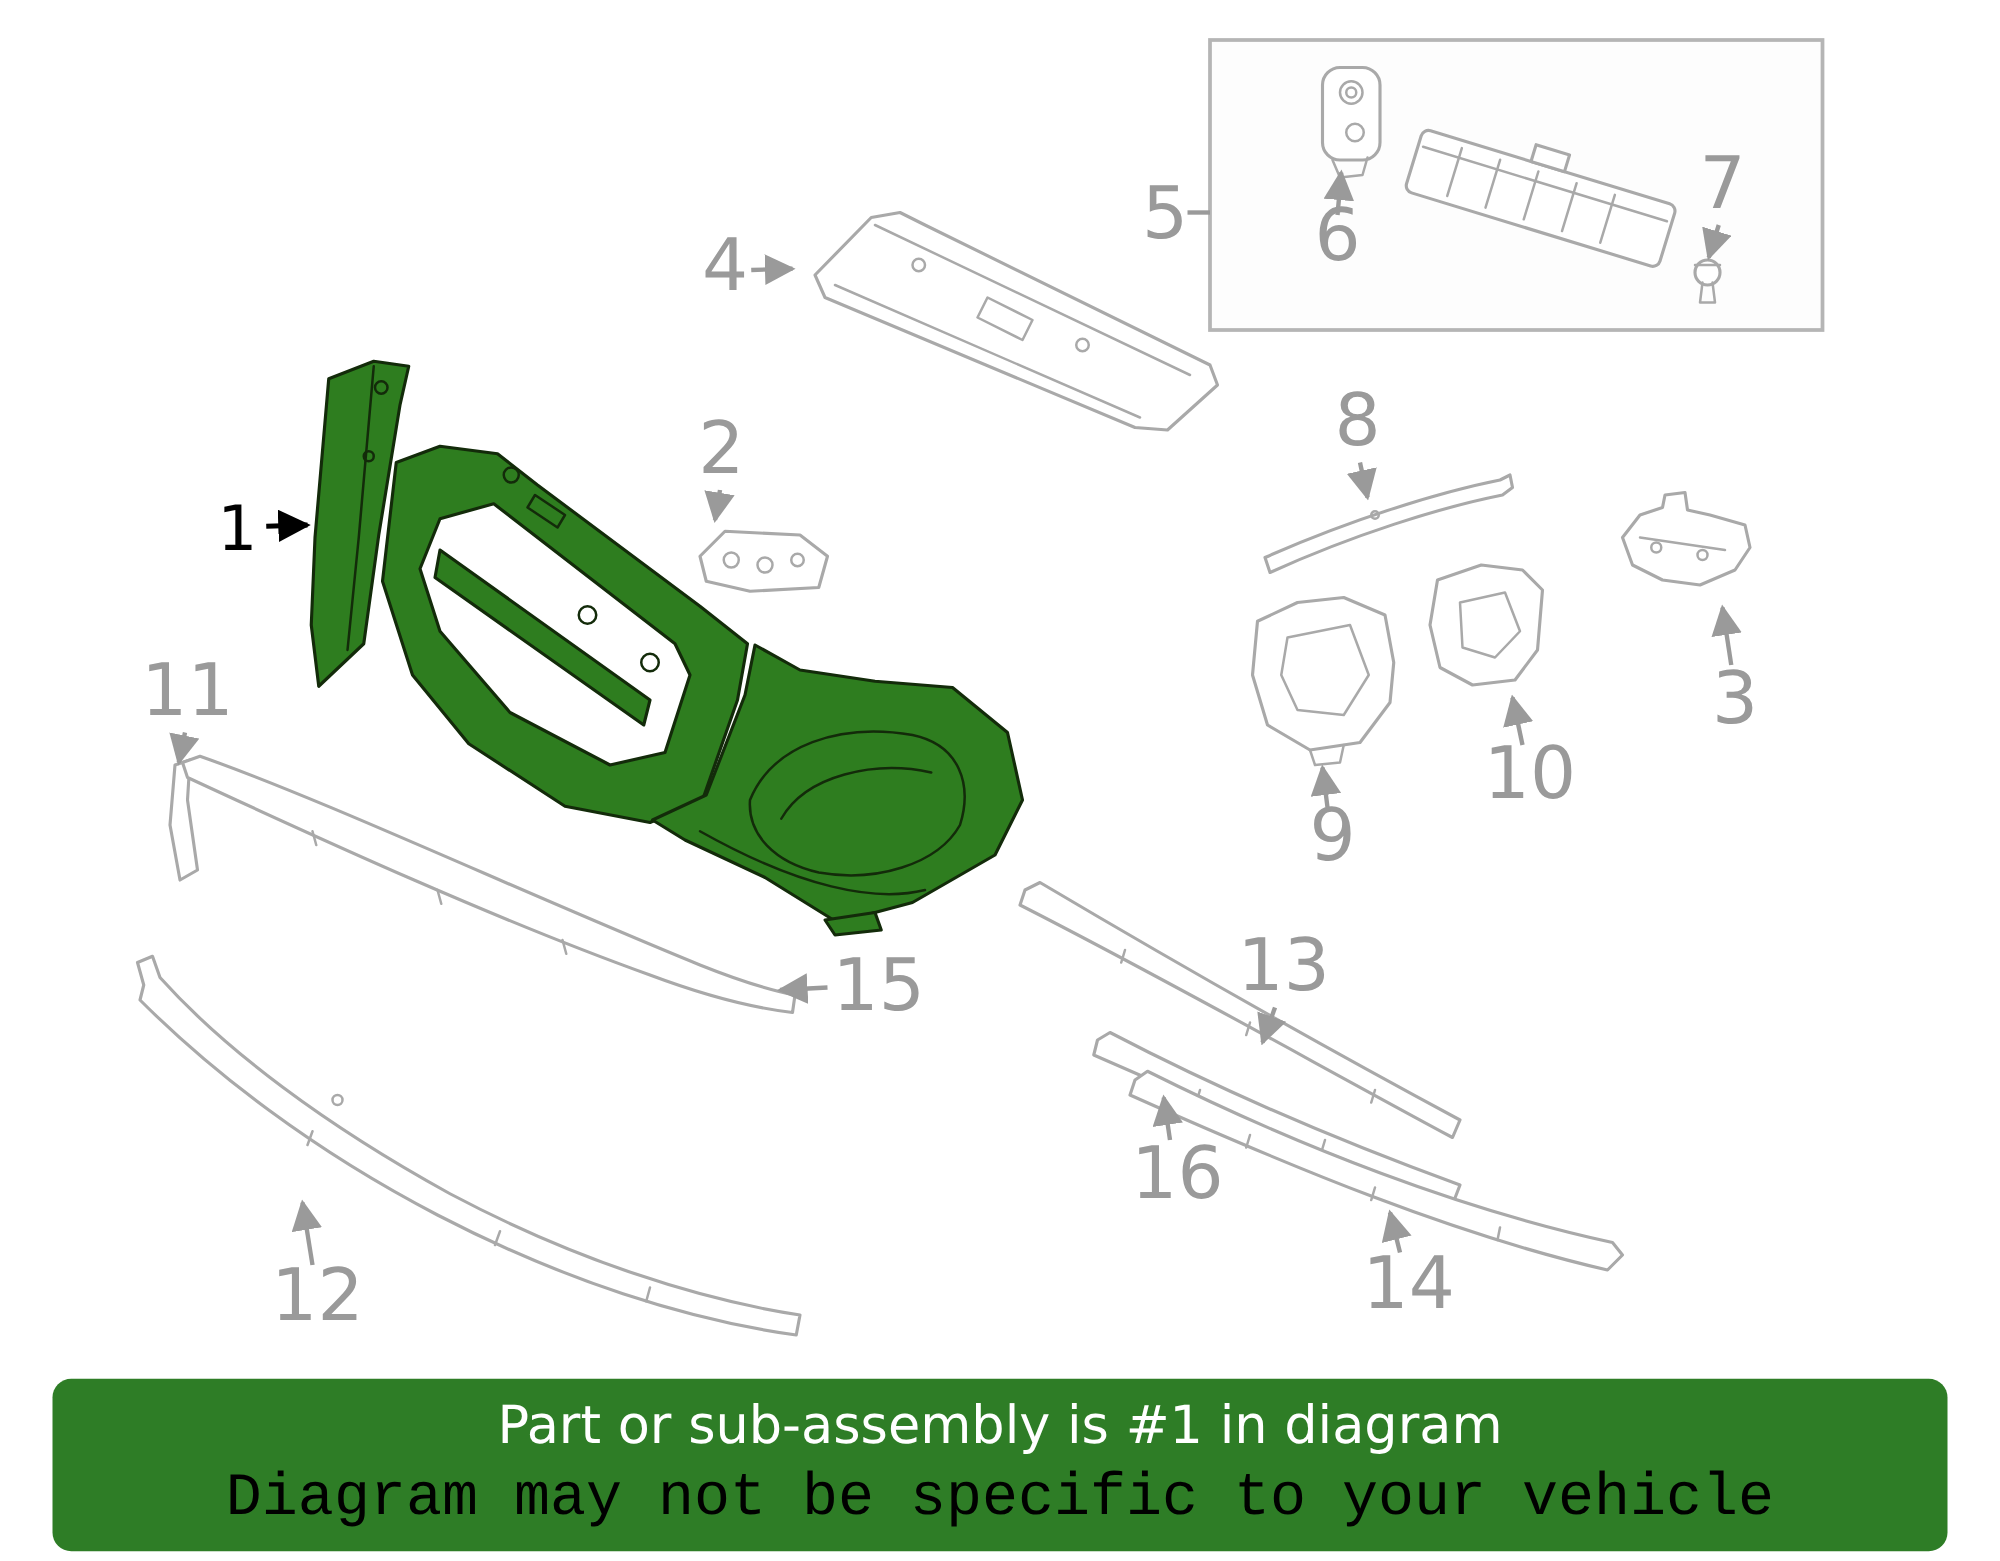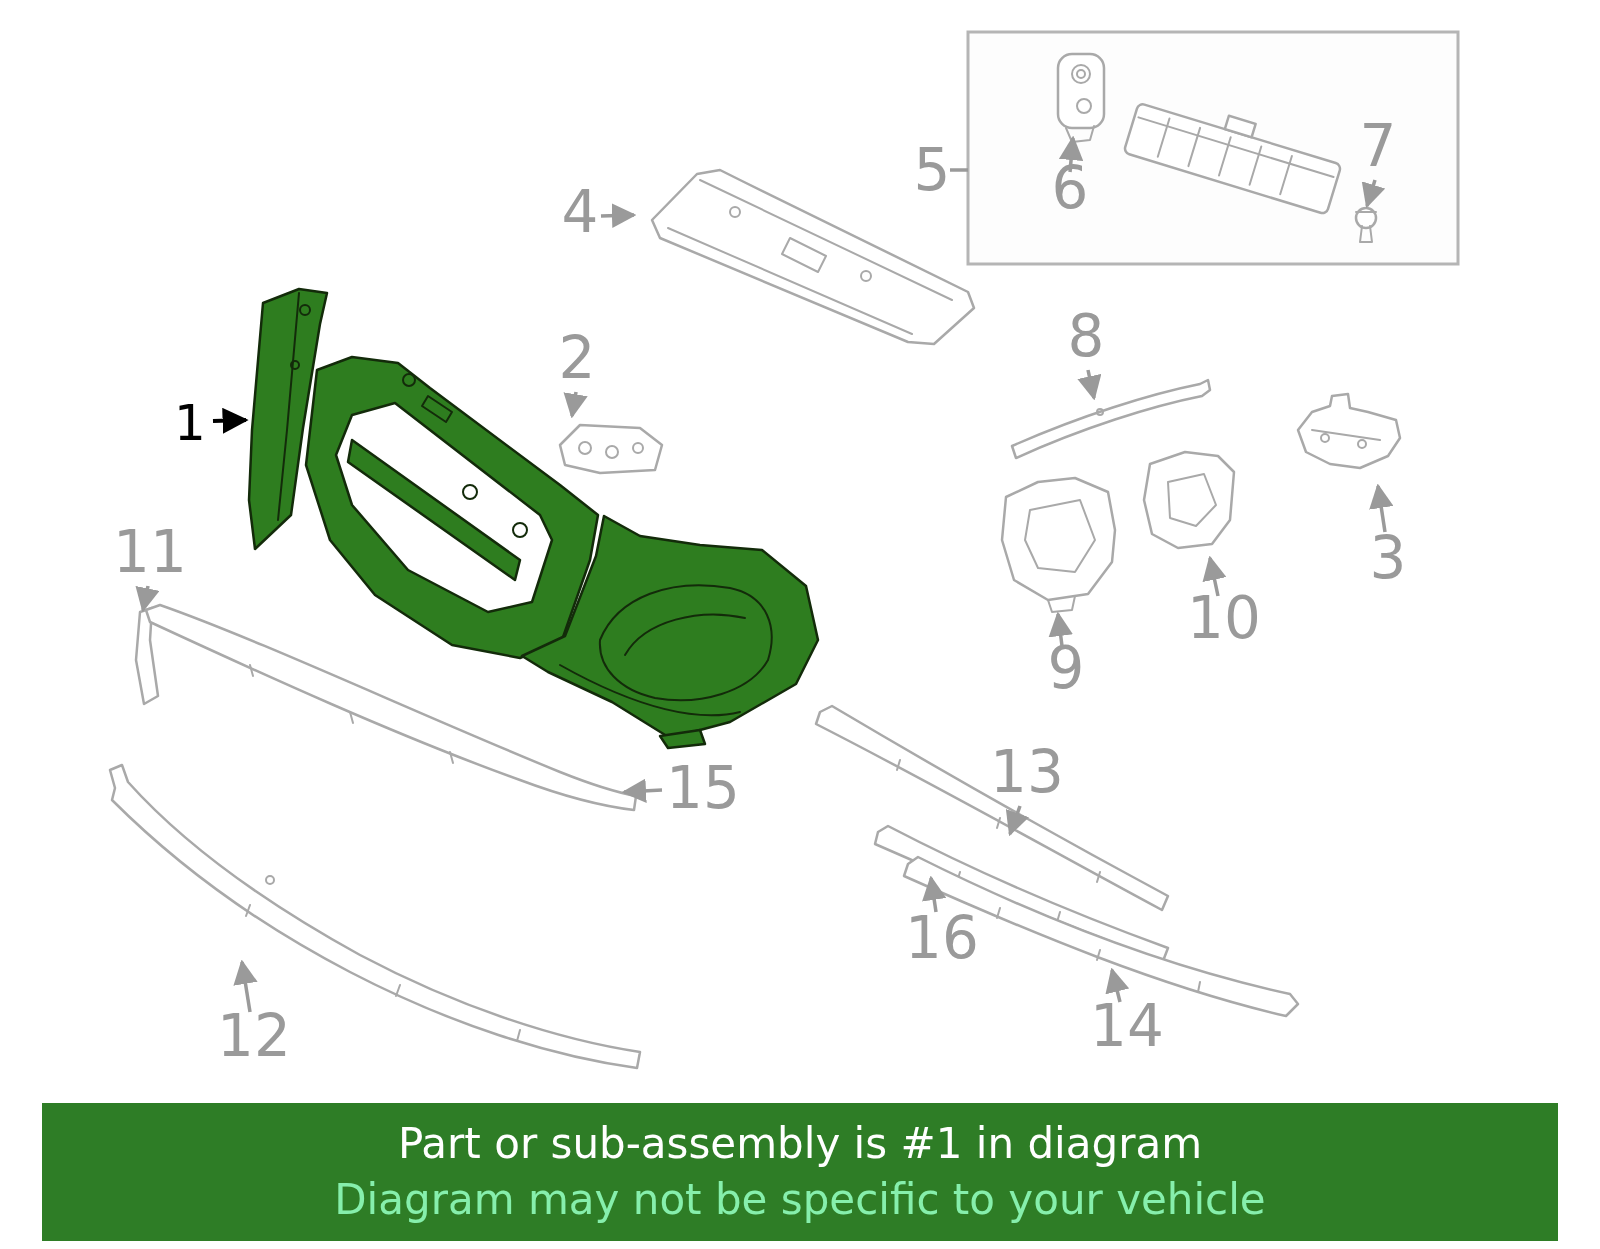--- a/index.html
+++ b/index.html
@@ -8,23 +8,23 @@
   svg{position:absolute;left:0;top:0;}
   .gray-part{stroke:#a9a9a9;stroke-width:2.5;fill:#ffffff;stroke-linejoin:round;stroke-linecap:round;}
   .gray-thin{stroke:#a9a9a9;stroke-width:2;fill:none;stroke-linejoin:round;stroke-linecap:round;}
   .green-part{stroke:#132b0a;stroke-width:2.5;stroke-linejoin:round;}
   .green-detail{stroke:#132b0a;stroke-width:2;fill:none;stroke-linejoin:round;stroke-linecap:round;}
   .callout{font-size:58px;fill:#9a9a9a;text-anchor:middle;}
   .callout-black{font-size:50px;fill:#000000;text-anchor:middle;}
   .arrow{stroke:#9a9a9a;stroke-width:3.5;fill:none;}
   .arrow-black{stroke:#000000;stroke-width:4;fill:none;}
   .banner{position:absolute;left:42px;top:1103px;width:1516px;height:138px;
-          display:flex;flex-direction:column;align-items:center;justify-content:center;gap:6px;}
+          display:flex;flex-direction:column;align-items:center;justify-content:center;gap:6px;border-radius:15px;}
   .banner .l1{color:#ffffff;font-size:42px;line-height:1.2;white-space:nowrap;}
-  .banner .l2{color:#86efac;font-size:42px;line-height:1.2;white-space:nowrap;}
+  .banner .l2{color:#000000;font-size:48px;line-height:1.2;white-space:nowrap;font-family:Liberation Mono, monospace;}
 </style>
 </head>
 <body>
 
 <div class="stage">
 
 <svg width="1600" height="1249" viewBox="0 0 1600 1249">
   <defs>
     <marker id="ah-gray" viewBox="0 0 10 10" refX="9" refY="5" markerWidth="7" markerHeight="7" orient="auto-start-reverse">
       <path d="M0,0 L10,5 L0,10 Z" fill="#9a9a9a"></path>

